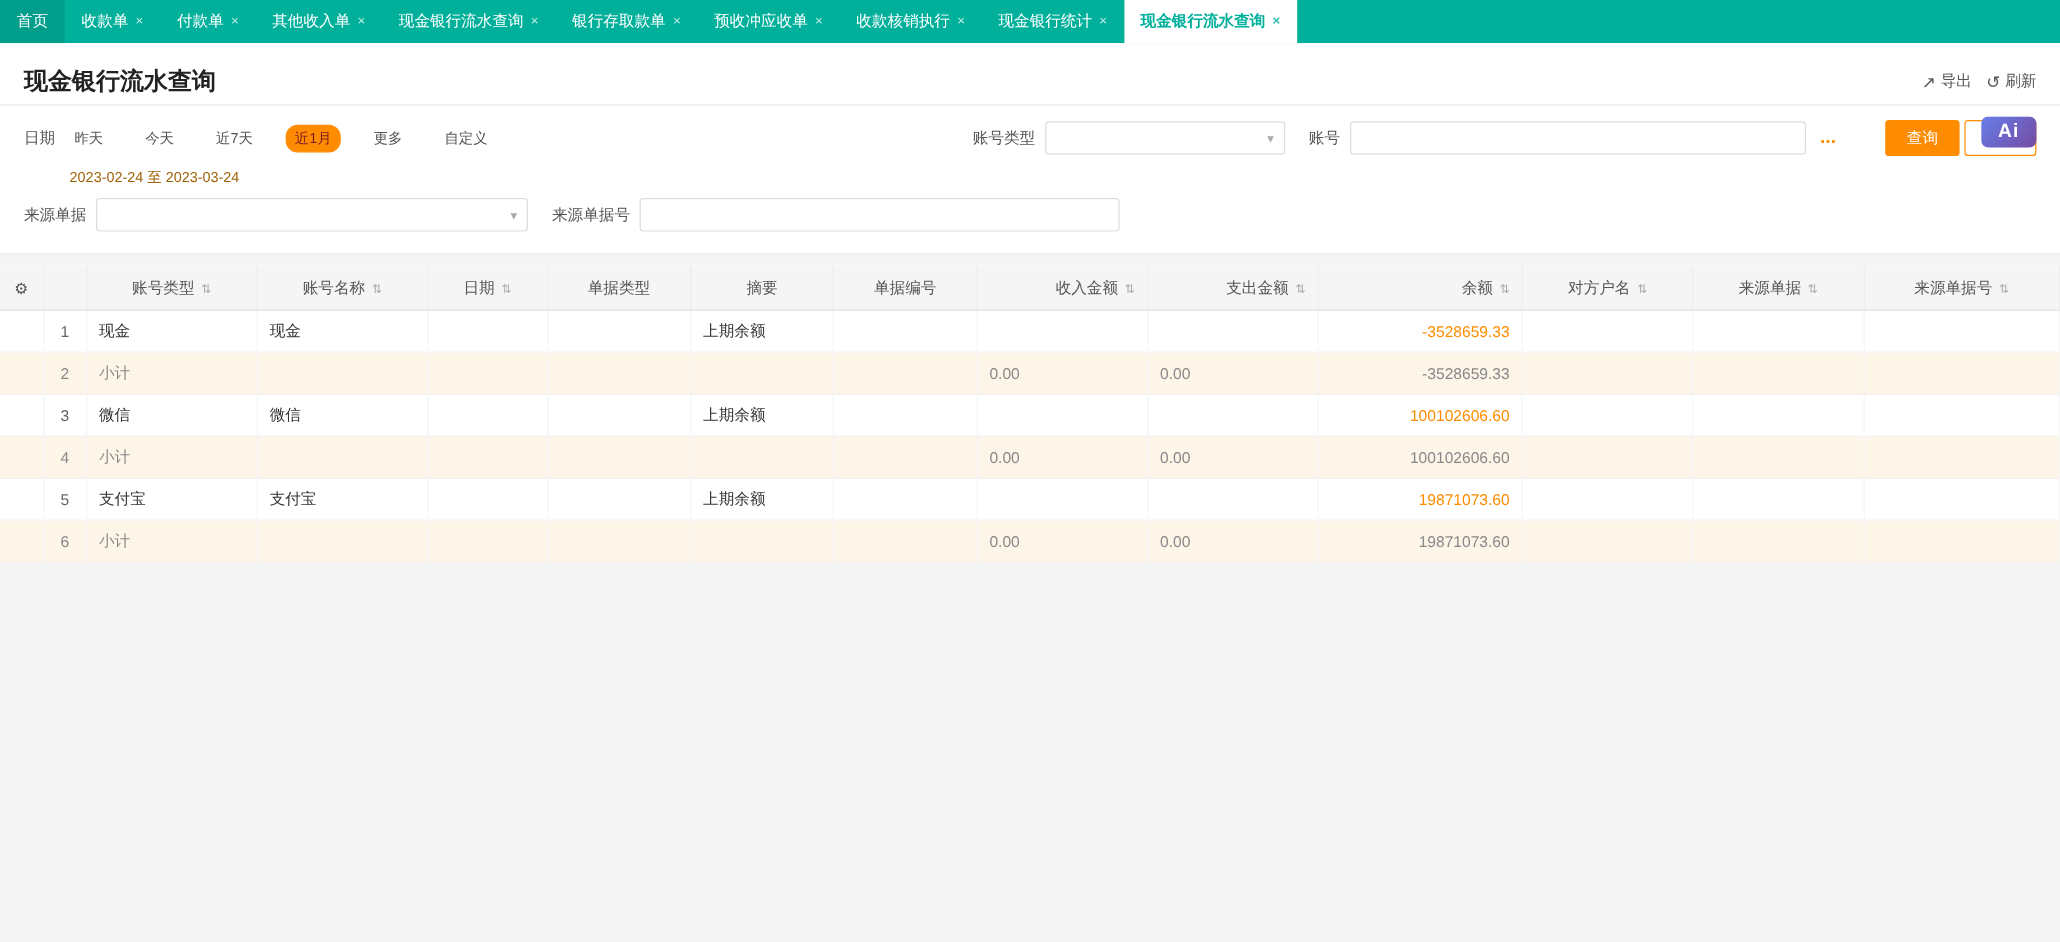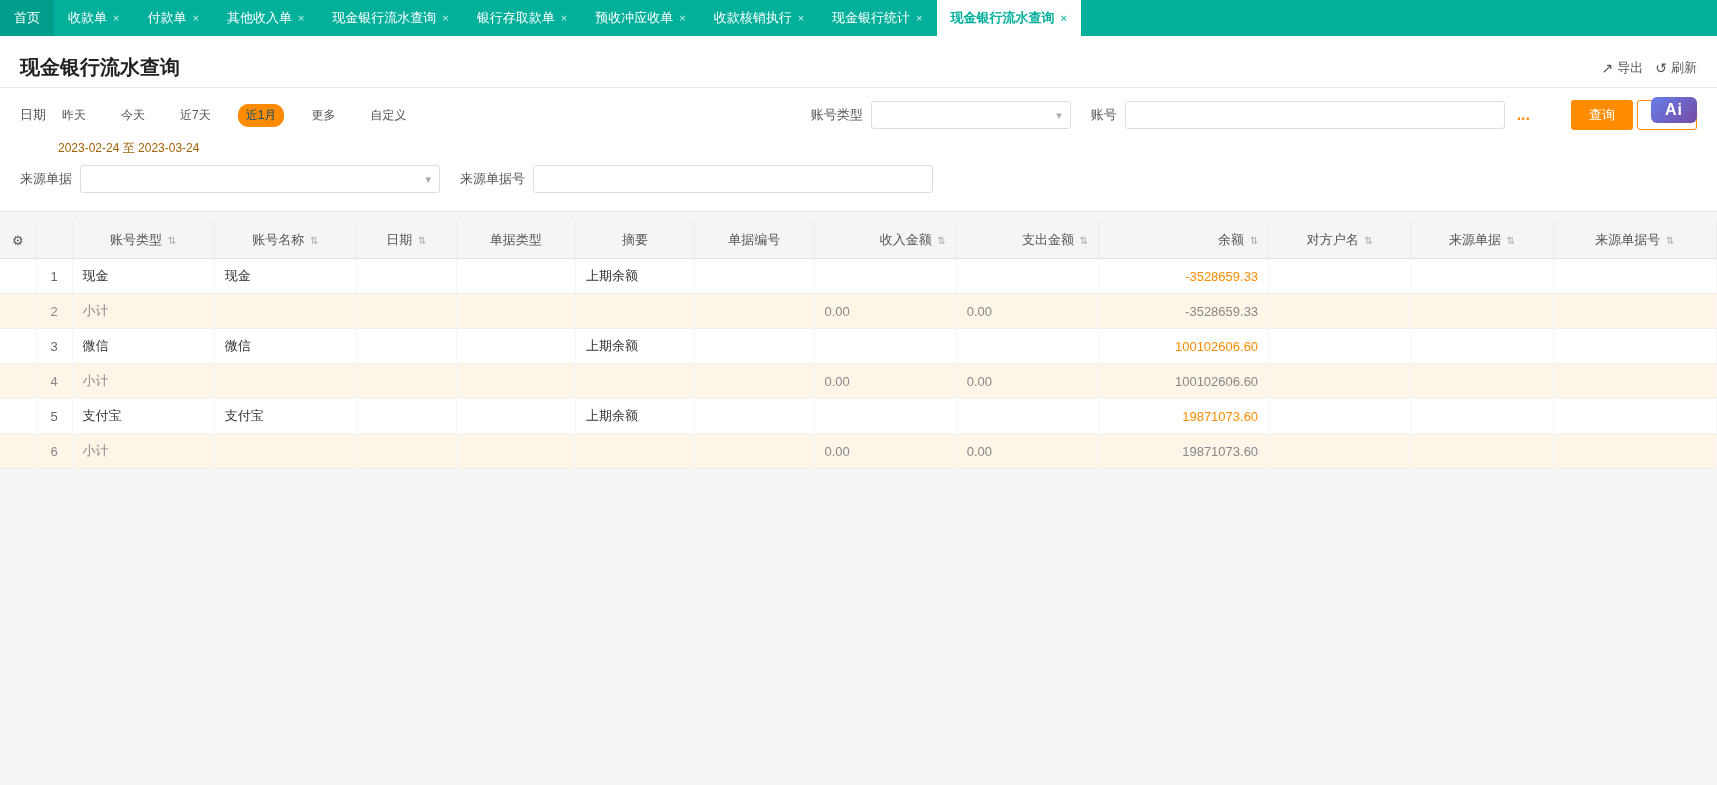--- a/index.html
+++ b/index.html
@@ -98,21 +98,21 @@
       padding: 2px 7px;
       border-radius: 3px;
       cursor: pointer;
       font-size: 12px;
       color: #555;
       background: transparent;
       border: 1px solid transparent;
     }
     .date-btn.active {
       background: #ff8c00;
-      color: #0c4a6e;
+      color: #7f1d1d;
       border-color: #ff8c00;
       border-radius: 10px;
     }
     .date-range {
       font-size: 12px;
       color: #a16207;
       margin-left: 4px;
     }
     .filter-select {
       min-width: 160px;

